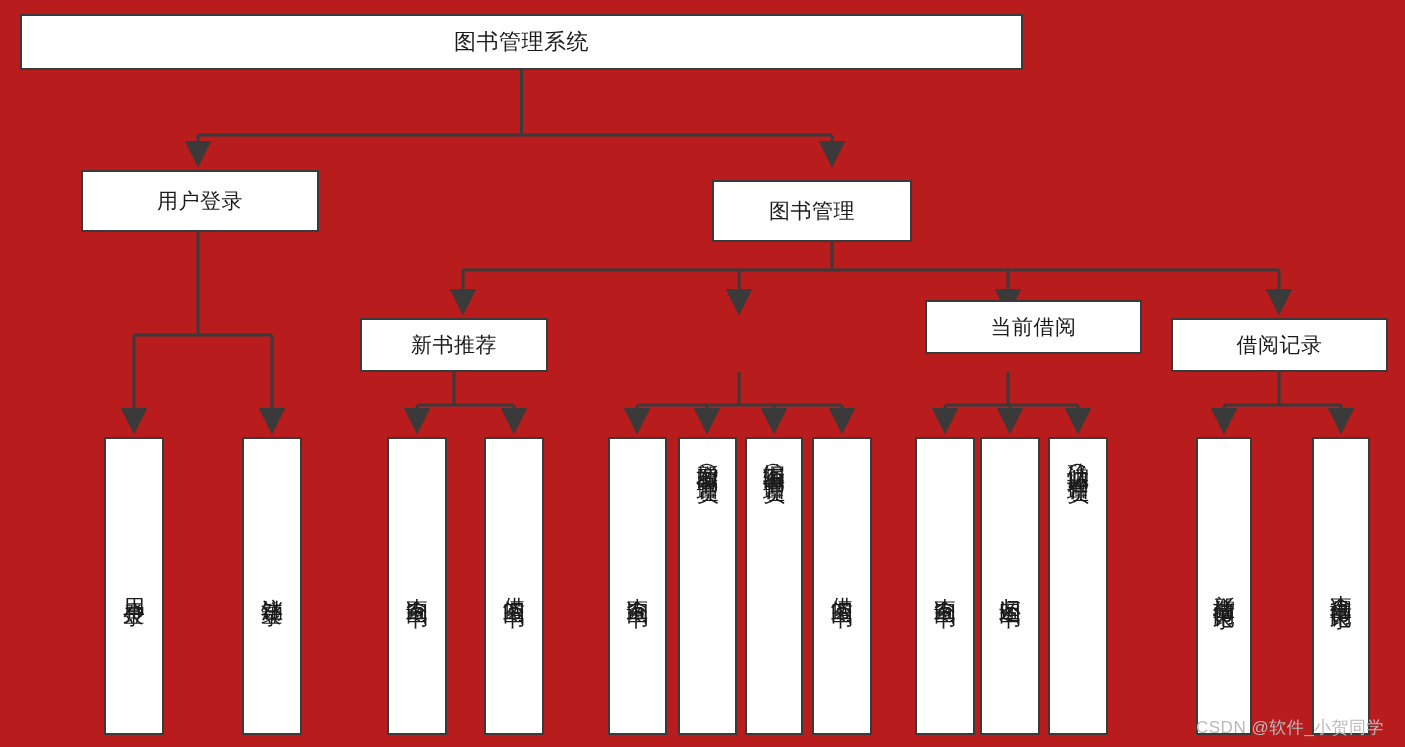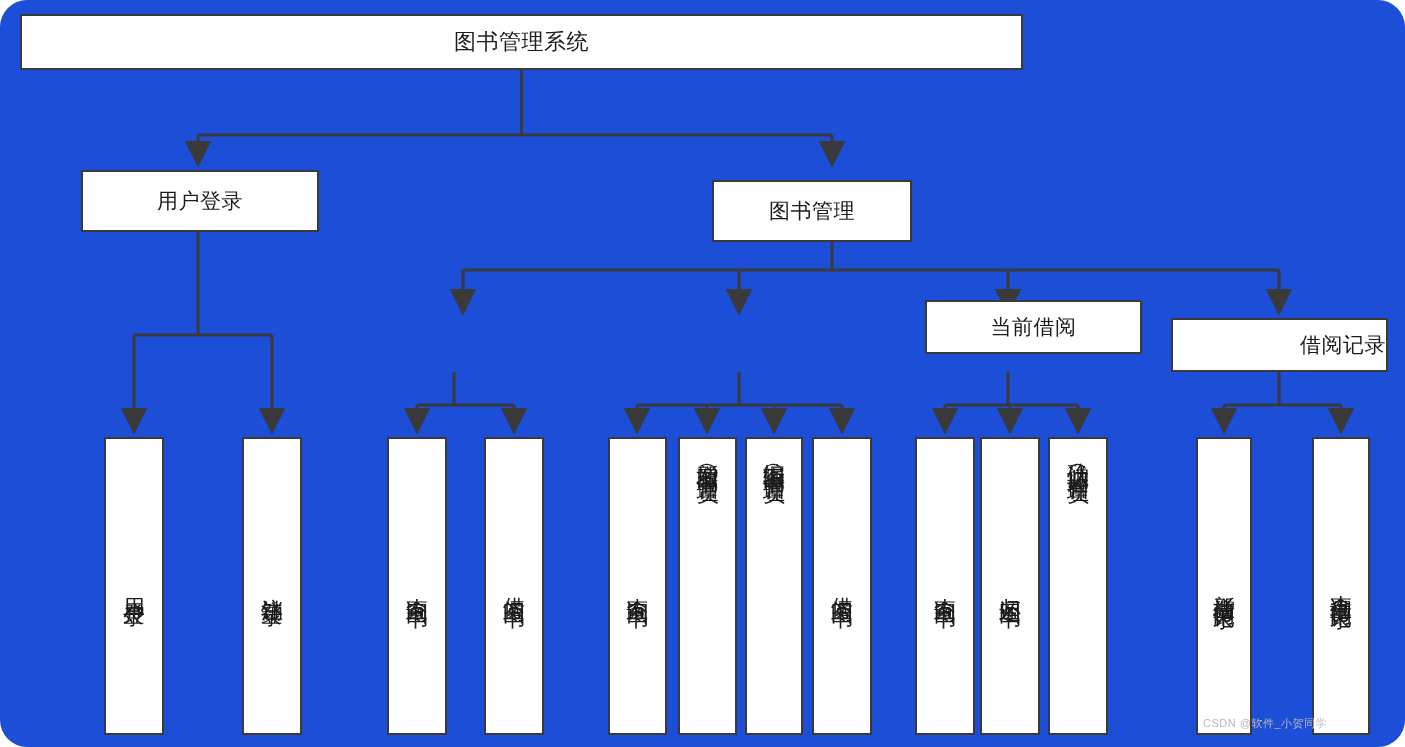--- a/index.html
+++ b/index.html
@@ -7,23 +7,22 @@
     padding: 0;
     background: #ffffff;
   }
   body {
     font-family: "Liberation Sans", "DejaVu Sans", sans-serif;
   }
   #canvas {
     position: relative;
     width: 1405px;
     height: 747px;
-    background: #1d4ed8;
+    background: #b91c1c;
     overflow: hidden;
-    border-radius: 27px;
   }
   #svg-links {
     position: absolute;
     left: 0;
     top: 0;
     width: 1405px;
     height: 747px;
     pointer-events: none;
   }
   .node {
@@ -57,25 +56,24 @@
     font-size: 22px;
     letter-spacing: 3px;
     line-height: 1;
   }
   .node.leaf.centered {
     align-items: center;
     padding-top: 0;
   }
   .watermark {
     position: absolute;
-    font-size: 11px;
+    font-size: 17px;
     color: #b9b9b9;
     white-space: nowrap;
     letter-spacing: 0.5px;
-    padding-left: 7px;
   }
 </style>
 </head>
 <body>
 
 <div id="canvas">
 
   <svg id="svg-links" viewBox="0 0 1405 747" preserveAspectRatio="none">
     <defs>
       <marker id="arrow" viewBox="0 0 12 12" refX="10" refY="6" markerWidth="9" markerHeight="9" orient="auto-start-reverse">
@@ -130,24 +128,27 @@
     <span class="node-label">图书管理系统</span>
   </div>
 
   <div class="node level2" style="left:81px; top:170px; width:238px; height:62px;">
     <span class="node-label">用户登录</span>
   </div>
   <div class="node level2" style="left:712px; top:170px; width:200px; height:62px;margin-top:10px;">
     <span class="node-label">图书管理</span>
   </div>
 
+  <div class="node level2" style="left:360px; top:318px; width:188px; height:54px;">
+    <span class="node-label">新书推荐</span>
+  </div>
   <div class="node level2" style="left:901px; top:300px; width:217px; height:54px;margin-left:24px;">
     <span class="node-label">当前借阅</span>
   </div>
-  <div class="node level2" style="left:1171px; top:318px; width:217px; height:54px;justify-content:flex-end;">
+  <div class="node level2" style="left:1171px; top:318px; width:217px; height:54px;">
     <span class="node-label">借阅记录</span>
   </div>
 
   <div class="node leaf centered" style="left:104px; top:437px; width:60px; height:298px;">
     <span class="node-label">用户登录</span>
   </div>
   <div class="node leaf centered" style="left:242px; top:437px; width:60px; height:298px;">
     <span class="node-label">注销登录</span>
   </div>
   <div class="node leaf centered" style="left:387px; top:437px; width:60px; height:298px;">

